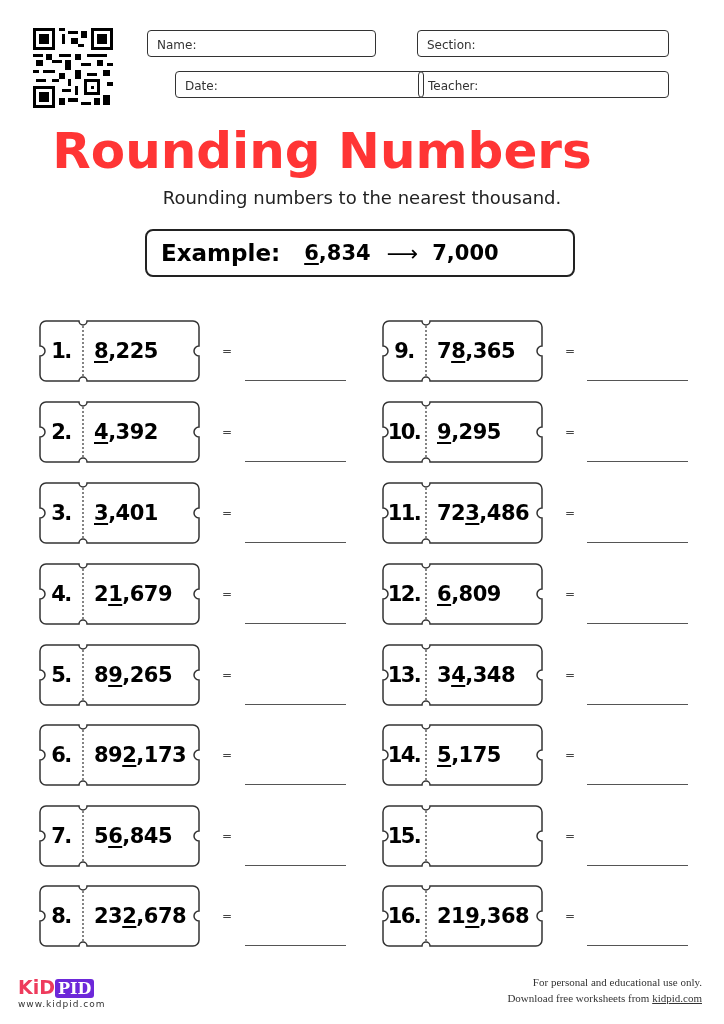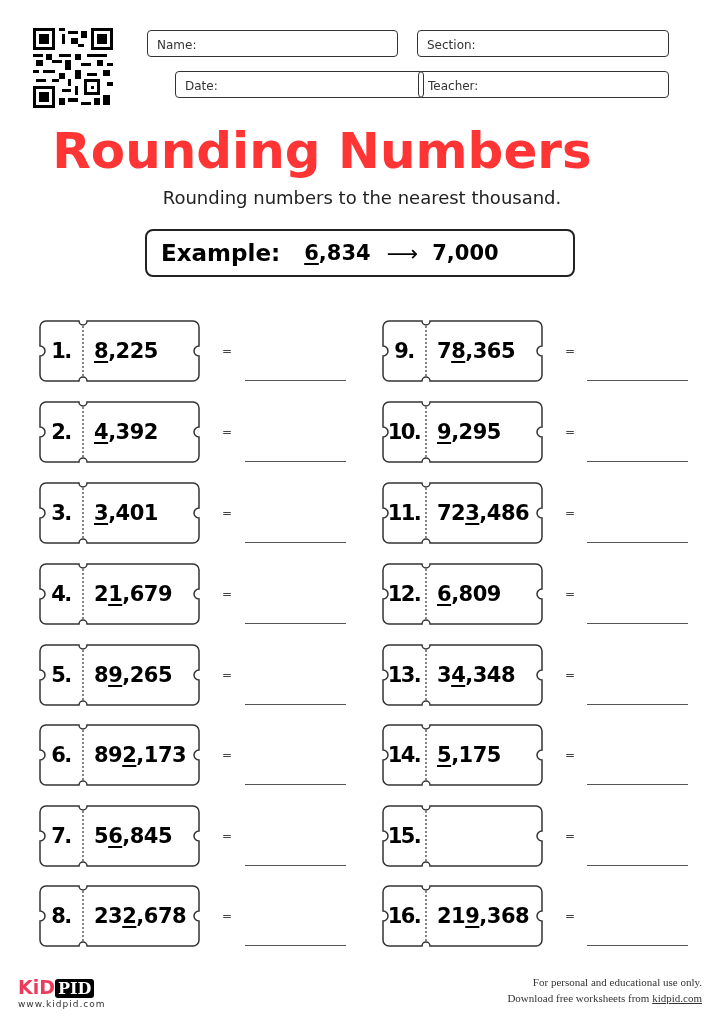--- a/index.html
+++ b/index.html
@@ -15,21 +15,21 @@
   .example .res { margin-left:14px; font-size:21px; }
   .u { text-decoration:underline; text-decoration-thickness:2px; text-underline-offset:3px; }
   .ticket { position:absolute; width:164px; height:62px; }
   .ticket svg { position:absolute; left:0; top:0; }
   .tnum { position:absolute; left:2px; width:42px; top:0; height:62px; line-height:62px; text-align:center; font-family:"DejaVu Sans", sans-serif; font-weight:bold; font-size:21px; letter-spacing:-1.5px; }
   .tval { position:absolute; left:56px; top:0; height:60px; line-height:62px; font-family:"DejaVu Sans", sans-serif; font-weight:bold; font-size:21px; letter-spacing:-0.5px; }
   .eq { position:absolute; font-size:12px; color:#444; font-family:"DejaVu Sans", sans-serif; }
   .ans { position:absolute; width:101px; height:0; border-top:1.5px solid #555; }
   .logo { position:absolute; left:18px; top:976px; font-family:"DejaVu Sans", sans-serif; font-weight:bold; font-size:19px; }
   .logo .kid { color:#ee3b5c; }
-  .logo .pid { color:#fff; background:#000000; padding:0 3px; border-radius:3px; font-family:"DejaVu Serif", serif; font-size:16px; }
+  .logo .pid { color:#fff; background:#6d28d9; padding:0 3px; border-radius:3px; font-family:"DejaVu Serif", serif; font-size:16px; }
   .logo-url { position:absolute; left:18px; top:999px; font-size:9px; color:#333; letter-spacing:1px; font-family:"DejaVu Sans", sans-serif; }
   .foot { position:absolute; right:22px; top:974px; text-align:right; font-family:"Liberation Serif", serif; font-size:11px; color:#333; line-height:16px; }
   .foot a { color:#333; text-decoration:underline; }
 </style>
 </head>
 <body>
 
 <svg class="qr" viewBox="0 0 25 25" shape-rendering="crispEdges">
   <rect x="0" y="0" width="7" height="7" fill="#000"></rect>
     <rect x="1" y="1" width="5" height="5" fill="#fff"></rect>
@@ -74,21 +74,21 @@
       <rect x="8" y="22" width="2" height="2"></rect>
       <rect x="11" y="22" width="3" height="1"></rect>
       <rect x="15" y="23" width="3" height="1"></rect>
       <rect x="19" y="22" width="2" height="2"></rect>
       <rect x="22" y="21" width="2" height="3"></rect>
   </g>
   <rect x="17" y="17" width="3" height="3" fill="#fff"></rect>
     <rect x="18" y="18" width="1" height="1" fill="#000"></rect>
 </svg>
 
-<div class="field" style="left:147px; top:30px; width:251px;">
+<div class="field" style="left:147px; top:30px; width:229px;">
   <span>Name:</span>
 </div>
 <div class="field" style="left:417px; top:30px; width:252px;">
   <span>Section:</span>
 </div>
 <div class="field" style="left:147px; top:71px; width:249px;margin-left:28px;">
   <span>Date:</span>
 </div>
 <div class="field" style="left:418px; top:71px; width:251px;">
   <span>Teacher:</span>

